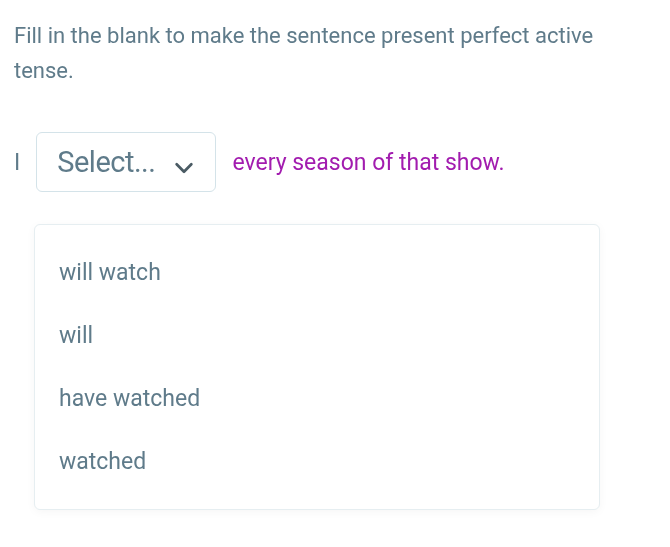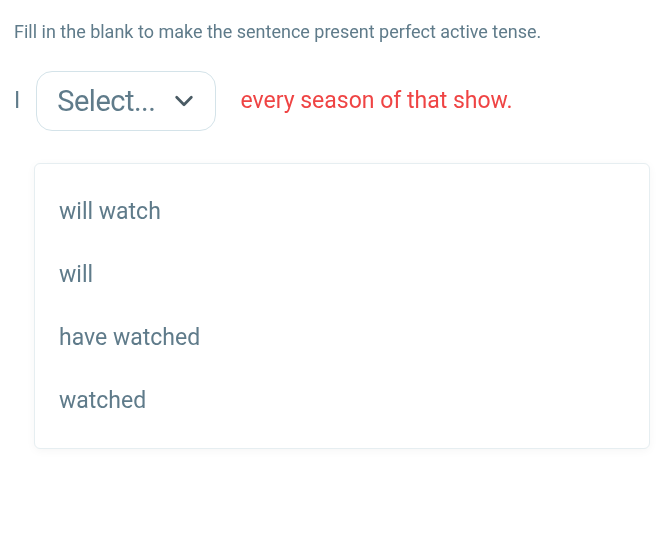--- a/index.html
+++ b/index.html
@@ -5,50 +5,49 @@
   * { box-sizing: border-box; margin: 0; padding: 0; }
   body {
     font-family: -apple-system, BlinkMacSystemFont, "Segoe UI", Roboto, "Helvetica Neue", Arial, sans-serif;
     background: #ffffff;
     width: 670px;
     height: 547px;
     padding: 18px 14px;
     color: #5f7b8a;
   }
   .instruction {
-    font-size: 18px;
+    font-size: 22px;
     line-height: 1.6;
     color: #5f7b8a;
-    margin-bottom: 24px;
+    margin-bottom: 44px;
   }
   .sentence-row {
     display: flex;
     align-items: center;
     gap: 16px;
     font-size: 23px;
     color: #5f7b8a;
   }
   .sentence-before {
     font-size: 23px;
     color: #5f7b8a;
   }
   .sentence-after {
     font-size: 23px;
-    color: #ef4444;
-    margin-left: 8px;
+    color: #a21caf;
   }
   .select-wrap {
     position: relative;
   }
   .select-box {
     display: flex;
-    align-items: center;
+    align-items: flex-end;
     gap: 18px;
     border: 1px solid #d4e3e9;
-    border-radius: 16px;
+    border-radius: 6px;
     padding: 12px 20px 12px 20px;
     background: #ffffff;
     cursor: pointer;
     user-select: none;
   }
   .select-label {
     font-size: 29px;
     color: #5f7b8a;
     letter-spacing: -0.5px;
   }
@@ -58,21 +57,21 @@
     justify-content: center;
   }
   .chevron svg {
     width: 22px;
     height: 22px;
   }
   .dropdown {
     position: absolute;
     top: 92px;
     left: 20px;
-    width: 616px;
+    width: 566px;
     background: #ffffff;
     border: 1px solid #e6eef1;
     border-radius: 6px;
     box-shadow: 0 2px 10px rgba(0,0,0,0.04);
     padding: 16px 0;
   }
   .dropdown-item {
     font-size: 23px;
     color: #5f7b8a;
     padding: 18px 24px;

